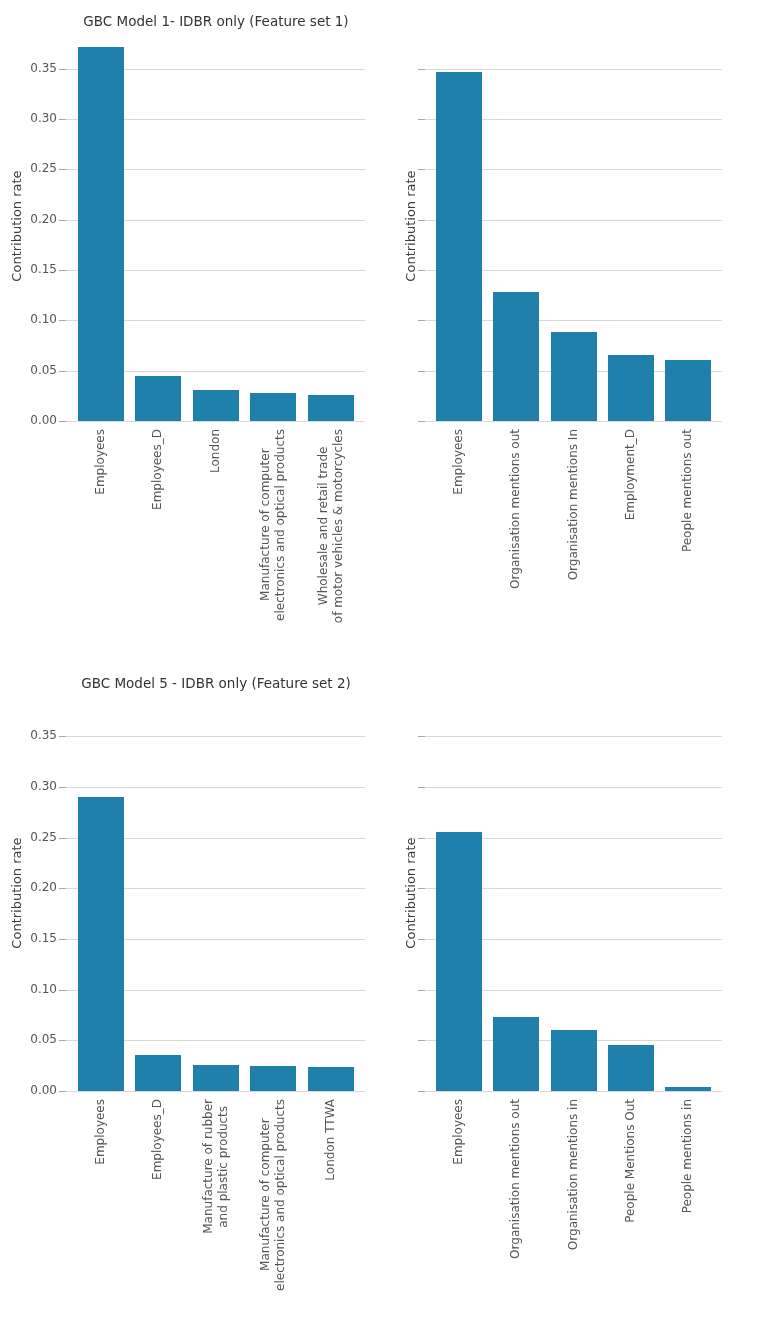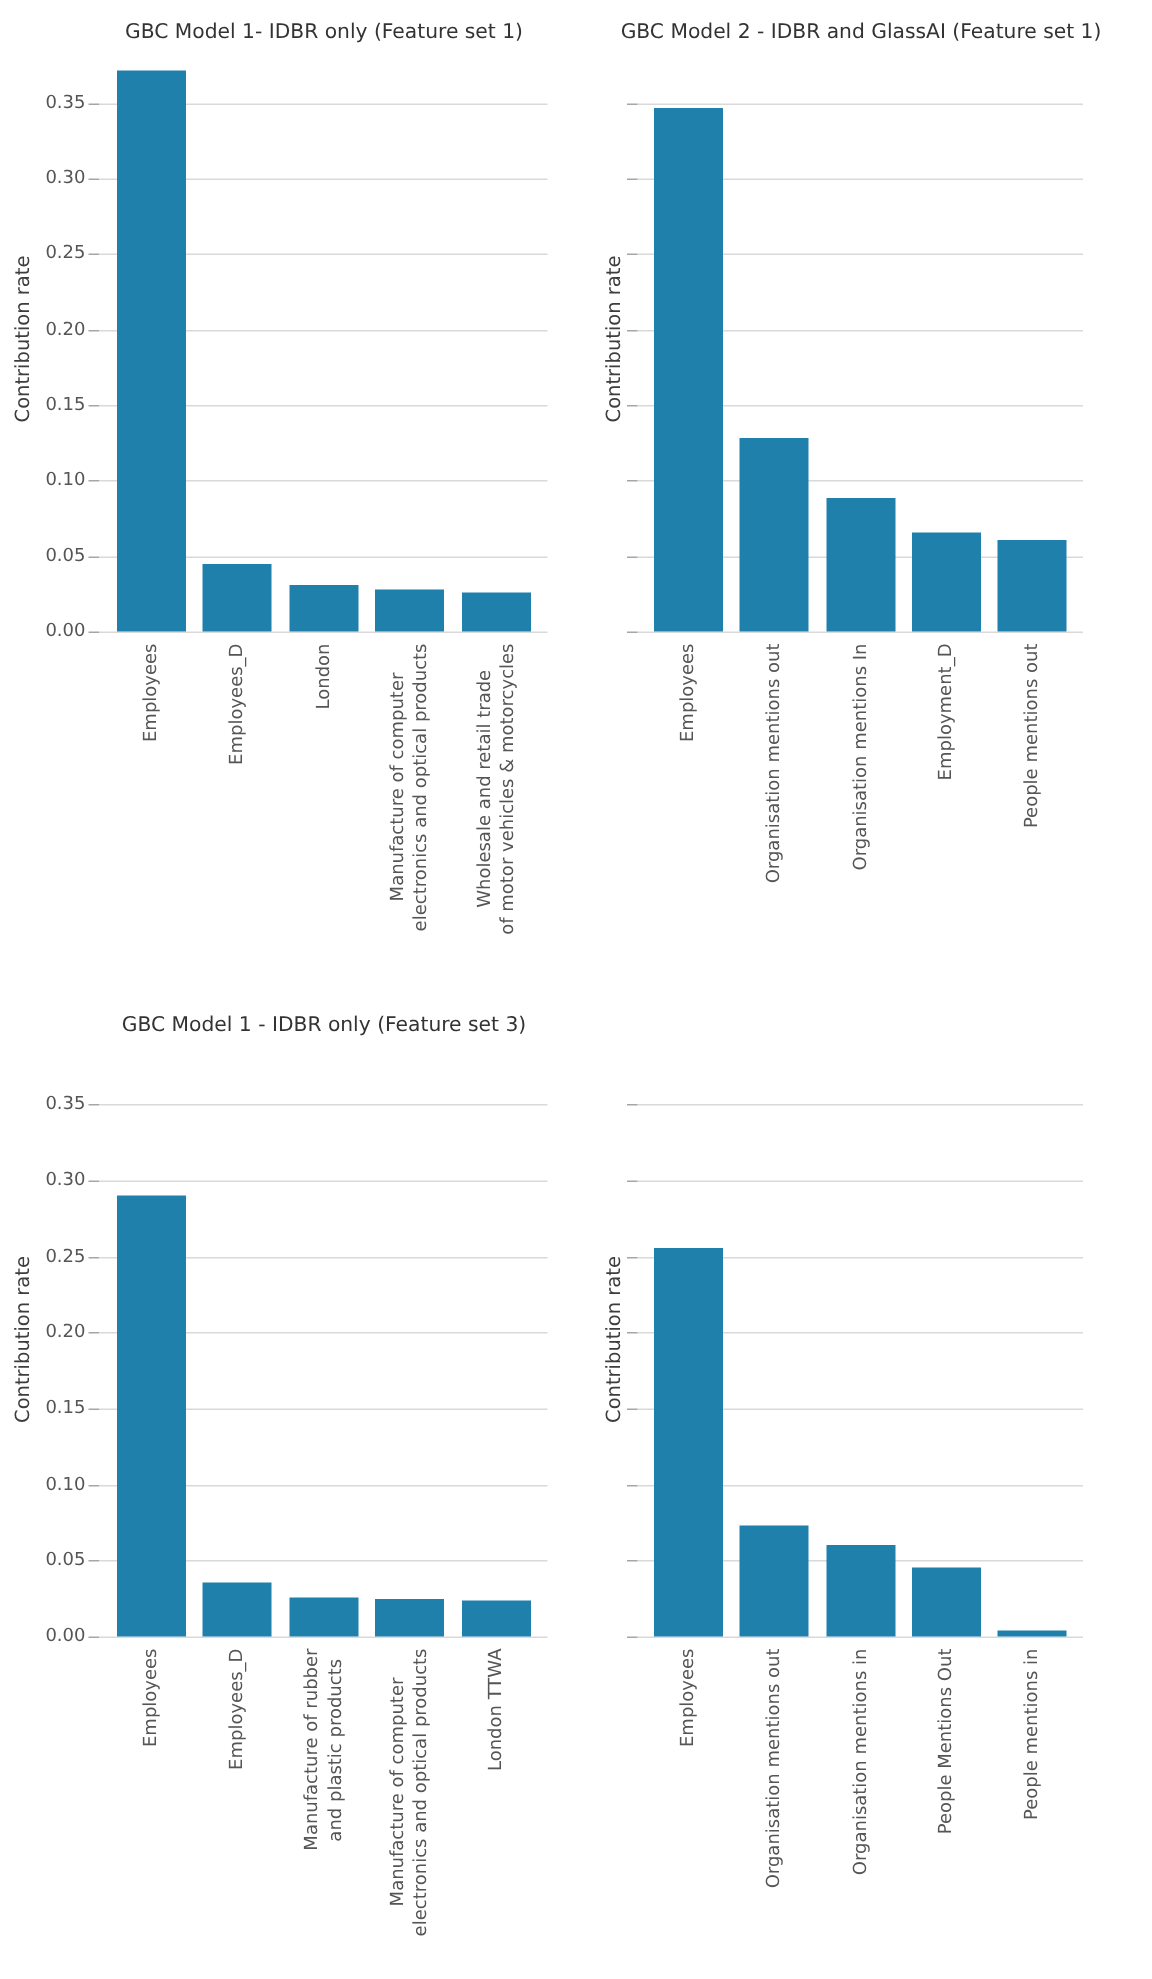--- a/index.html
+++ b/index.html
@@ -75,21 +75,20 @@
         <div class="bar" style="left: 250px; top: 393px; width: 46px; height: 28px; background: rgb(31, 128, 171);"></div>
         <div class="xticklabel" style="left: 273px; top: 429px; color: rgb(85, 85, 85);">Manufacture of computer
 electronics and optical products</div>
         <div class="bar" style="left: 308px; top: 395px; width: 46px; height: 26px; background: rgb(31, 128, 171);"></div>
         <div class="xticklabel" style="left: 331px; top: 429px; color: rgb(85, 85, 85);">Wholesale and retail trade
 of motor vehicles &amp; motorcycles</div>
       </div>
   </div>
 
   <div class="chart-layer">
-    <div class="chart-title" style="left:574px;top:13px">GBC Model 2 - IDBR and GlassAI (Feature set 1)</div>
     <div class="ylabel" style="left:410px;top:226px">Contribution rate</div>
     <div class="plot">
         <div class="gridline" style="left: 425px; top: 421px; width: 297px; background: rgb(217, 217, 217);"></div>
         <div class="ytick" style="left: 418px; top: 421px; background: rgb(166, 166, 166);"></div>
         <div class="gridline" style="left: 425px; top: 371px; width: 297px; background: rgb(217, 217, 217);"></div>
         <div class="ytick" style="left: 418px; top: 371px; background: rgb(166, 166, 166);"></div>
         <div class="gridline" style="left: 425px; top: 320px; width: 297px; background: rgb(217, 217, 217);"></div>
         <div class="ytick" style="left: 418px; top: 320px; background: rgb(166, 166, 166);"></div>
         <div class="gridline" style="left: 425px; top: 270px; width: 297px; background: rgb(217, 217, 217);"></div>
         <div class="ytick" style="left: 418px; top: 270px; background: rgb(166, 166, 166);"></div>
@@ -108,21 +107,21 @@
         <div class="bar" style="left: 551px; top: 332px; width: 46px; height: 89px; background: rgb(31, 128, 171);"></div>
         <div class="xticklabel" style="left: 574px; top: 429px; color: rgb(85, 85, 85);">Organisation mentions In</div>
         <div class="bar" style="left: 608px; top: 355px; width: 46px; height: 66px; background: rgb(31, 128, 171);"></div>
         <div class="xticklabel" style="left: 631px; top: 429px; color: rgb(85, 85, 85);">Employment_D</div>
         <div class="bar" style="left: 665px; top: 360px; width: 46px; height: 61px; background: rgb(31, 128, 171);"></div>
         <div class="xticklabel" style="left: 688px; top: 429px; color: rgb(85, 85, 85);">People mentions out</div>
       </div>
   </div>
 
   <div class="chart-layer">
-    <div class="chart-title" style="left:216px;top:675px">GBC Model 1 - IDBR only (Feature set 3)</div>
+    <div class="chart-title" style="left:216px;top:675px">GBC Model 5 - IDBR only (Feature set 2)</div>
     <div class="ylabel" style="left:16px;top:893px">Contribution rate</div>
     <div class="plot">
         <div class="gridline" style="left: 66px; top: 1091px; width: 299px; background: rgb(217, 217, 217);"></div>
         <div class="ytick" style="left: 59px; top: 1091px; background: rgb(166, 166, 166);"></div>
         <div class="yticklabel" style="left: 17px; top: 1083px; color: rgb(85, 85, 85);">0.00</div>
         <div class="gridline" style="left: 66px; top: 1040px; width: 299px; background: rgb(217, 217, 217);"></div>
         <div class="ytick" style="left: 59px; top: 1040px; background: rgb(166, 166, 166);"></div>
         <div class="yticklabel" style="left: 17px; top: 1032px; color: rgb(85, 85, 85);">0.05</div>
         <div class="gridline" style="left: 66px; top: 990px; width: 299px; background: rgb(217, 217, 217);"></div>
         <div class="ytick" style="left: 59px; top: 990px; background: rgb(166, 166, 166);"></div>

